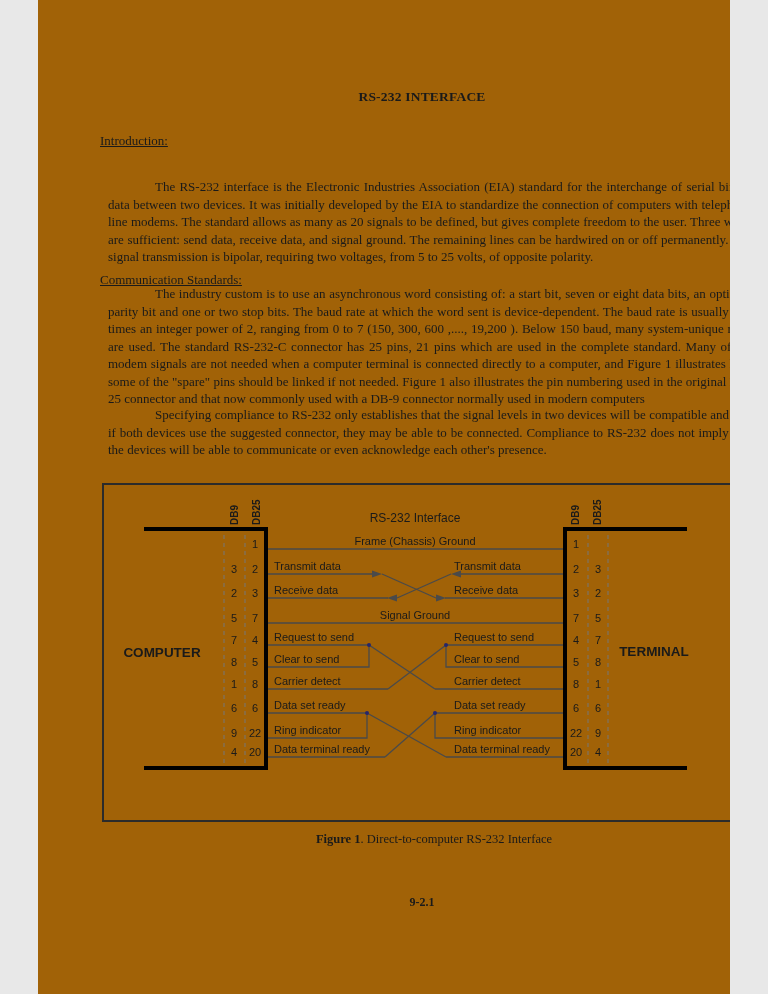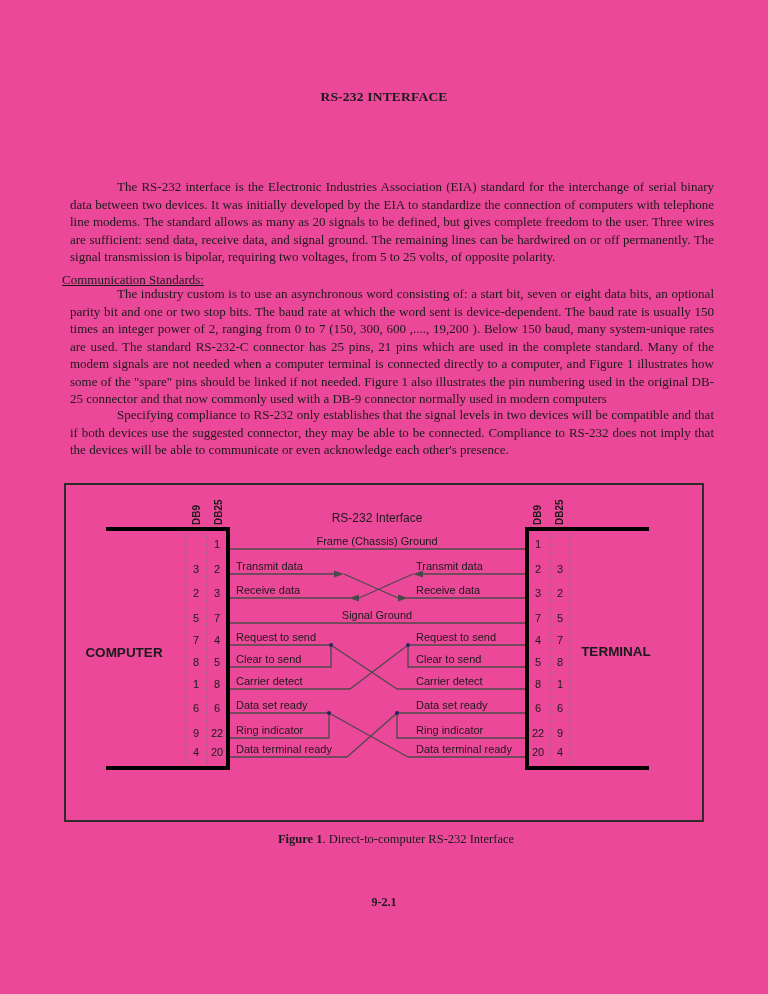--- a/index.html
+++ b/index.html
@@ -1,19 +1,19 @@
 <!DOCTYPE html>
 <html><head>
 <meta charset="utf-8">
 <style>
   html,body{margin:0;padding:0;background:#e8e8e8;}
   .page{
     position:relative;
-    width:768px;height:994px;
-    background:#ec4899;
+    width:692px;height:994px;
+    background:#a16207;
     margin:0 auto;
     font-family:"Liberation Serif", serif;
     color:#1a1a1a;
     overflow:hidden;
   }
   .page-title{
     position:absolute;top:89px;left:0;width:768px;
     margin:0;text-align:center;
     font-size:13.5px;font-weight:bold;letter-spacing:.2px;
   }
@@ -47,20 +47,21 @@
     text-align:center;font-size:12px;font-weight:bold;
   }
 </style>
 </head>
 <body>
 
 <div class="page">
 
   <h1 class="page-title">RS-232 INTERFACE</h1>
 
+  <div class="heading" id="h-intro">Introduction:</div>
 
   <p class="body-text" id="p1">The RS-232 interface is the Electronic Industries Association (EIA) standard for the interchange of serial binary data between two devices.  It was initially developed by the EIA to standardize the connection of computers with telephone line modems.  The standard allows as many as 20 signals to be defined, but gives complete freedom to the user.  Three wires are sufficient:  send data, receive data, and signal ground.  The remaining lines can be hardwired on or off permanently.  The signal transmission is bipolar, requiring two voltages, from 5 to 25 volts, of opposite polarity.</p>
 
   <div class="heading" id="h-comm">Communication Standards:</div>
 
   <p class="body-text" id="p2">The industry custom is to use an asynchronous word consisting of: a start bit, seven or eight data bits, an optional parity bit and one or two stop bits.  The baud rate at which the word sent is device-dependent.  The baud rate is usually 150 times an integer power of 2, ranging from 0 to 7 (150, 300, 600 ,...., 19,200 ).  Below 150 baud, many system-unique rates are used. The standard RS-232-C connector has 25 pins, 21 pins which are used in the complete standard.  Many of the modem signals are not needed when a computer terminal is connected directly to a computer, and Figure 1 illustrates how some of the "spare" pins should be linked if not needed. Figure 1 also illustrates the pin numbering used in the original DB-25 connector and that now commonly used with a DB-9 connector normally used in modern computers</p>
 
   <p class="body-text" id="p3">Specifying compliance to RS-232 only establishes that the signal levels in two devices will be compatible and that if both devices use the suggested connector, they may be able to be connected.  Compliance to RS-232 does not imply that the devices will be able to communicate or even acknowledge each other's presence.</p>
 
   <div class="figure-box">

